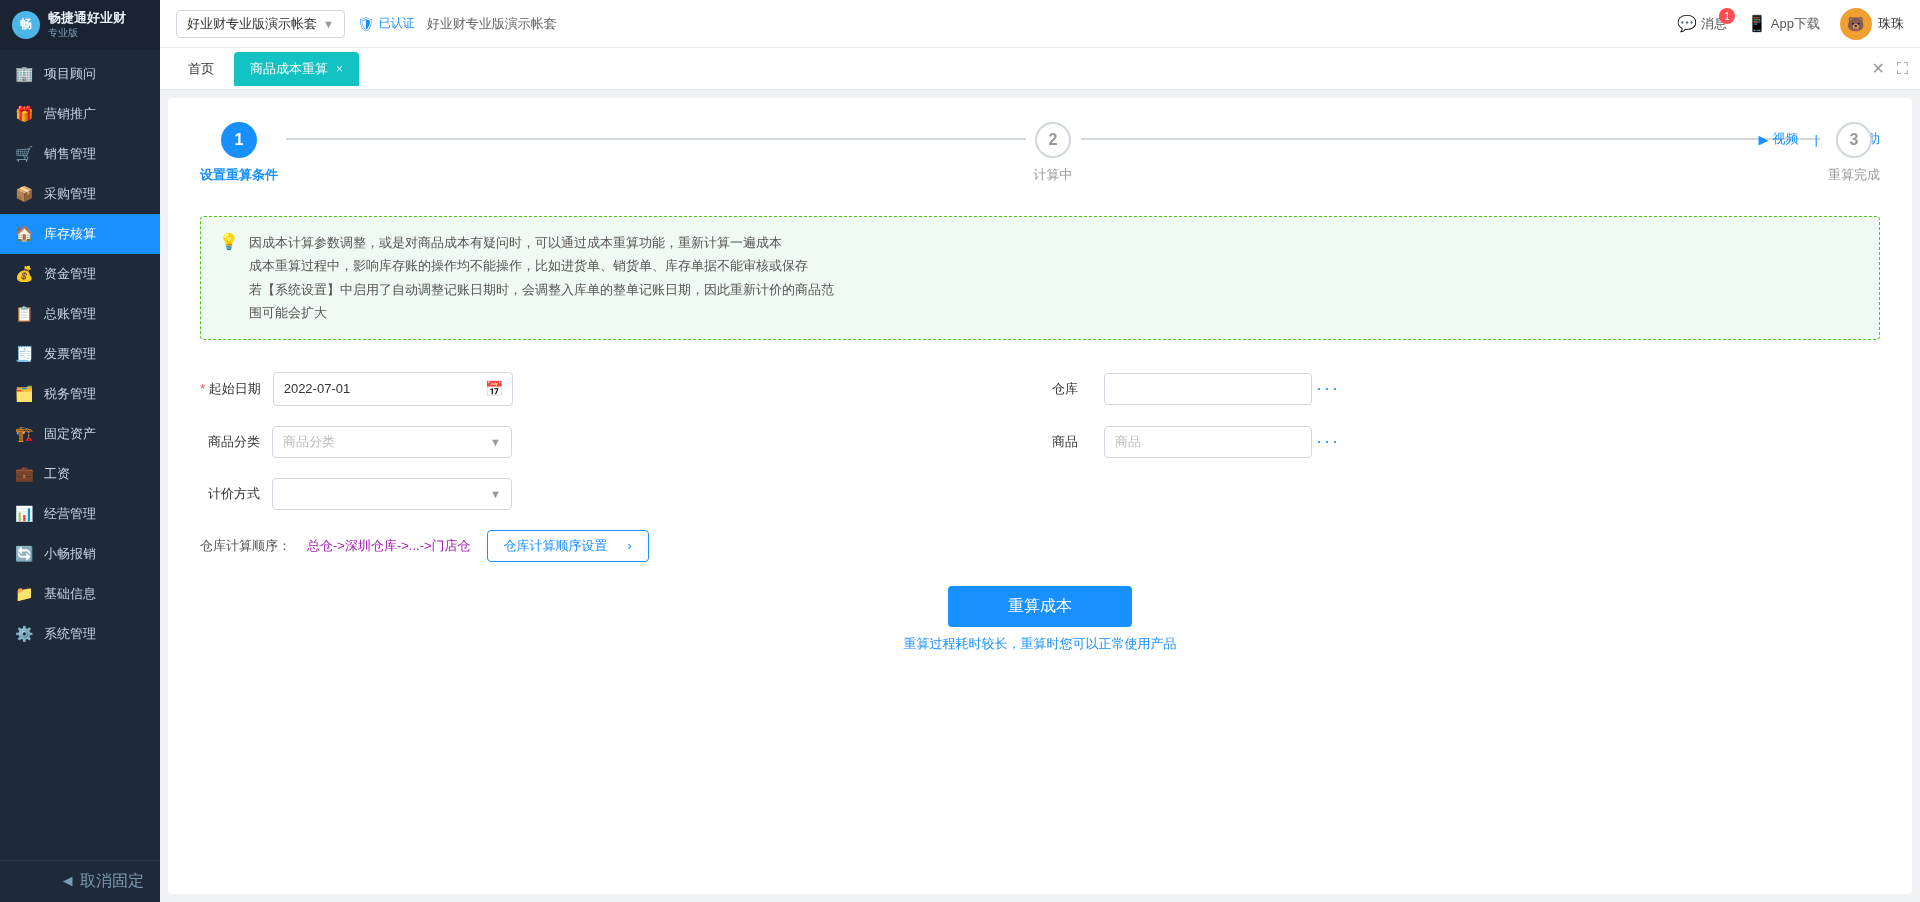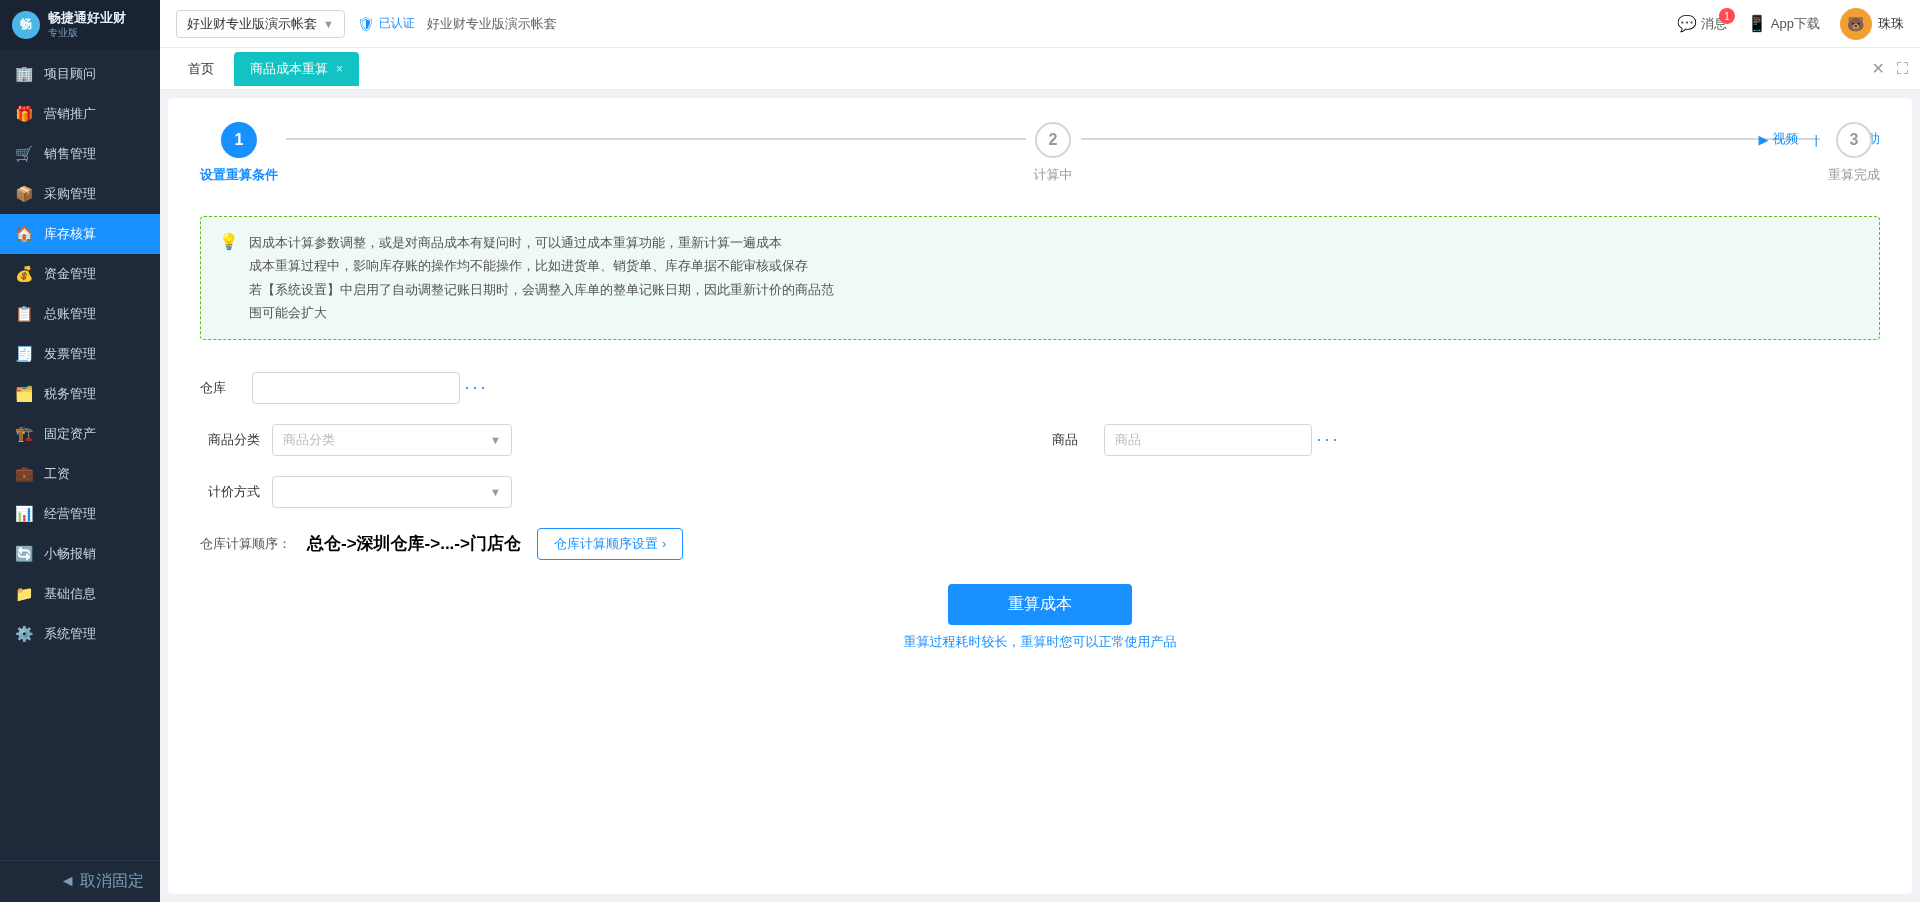--- a/index.html
+++ b/index.html
@@ -375,32 +375,32 @@
     }
 
     
     .warehouse-row {
       display: flex;
       align-items: center;
       gap: 16px;
       margin-bottom: 24px;
     }
     .warehouse-label { font-size: 13px; color: #555; }
-    .warehouse-value { font-size: 17px; color: #000000; font-weight: bold; }
+    .warehouse-value { font-size: 13px; color: #a21caf; }
     .warehouse-btn {
       padding: 6px 16px;
       border: 1px solid #1890ff;
       border-radius: 4px;
       color: #1890ff;
       background: white;
       cursor: pointer;
       font-size: 13px;
       display: flex;
       align-items: center;
-      gap: 4px;
+      gap: 20px;
     }
 
     
     .action-area {
       display: flex;
       flex-direction: column;
       align-items: center;
       gap: 8px;
       margin-top: 16px;
     }
@@ -587,20 +587,27 @@
         <div>因成本计算参数调整，或是对商品成本有疑问时，可以通过成本重算功能，重新计算一遍成本</div>
         <div>成本重算过程中，影响库存账的操作均不能操作，比如进货单、销货单、库存单据不能审核或保存</div>
         <div>若【系统设置】中启用了自动调整记账日期时，会调整入库单的整单记账日期，因此重新计价的商品范</div>
         <div>围可能会扩大</div>
       </div>
     </div>
 
     <div class="form-section">
 
       <div class="form-row">
+        <div class="form-field">
+          <span class="form-label required">起始日期</span>
+          <div class="form-input-with-icon">
+            <input class="form-input-inner" type="text" value="2022-07-01" style="">
+            <span class="form-input-suffix">📅</span>
+          </div>
+        </div>
         <div class="form-field-right">
           <span class="form-label-right">仓库</span>
           <div style="flex:1;display:flex;align-items:center;max-width:240px;">
             <div style="flex:1;height:32px;border:1px solid #d0d7de;border-radius:4px;background:white;"></div>
             <button class="form-dots-btn">···</button>
           </div>
         </div>
       </div>
 
       <div class="form-row">

